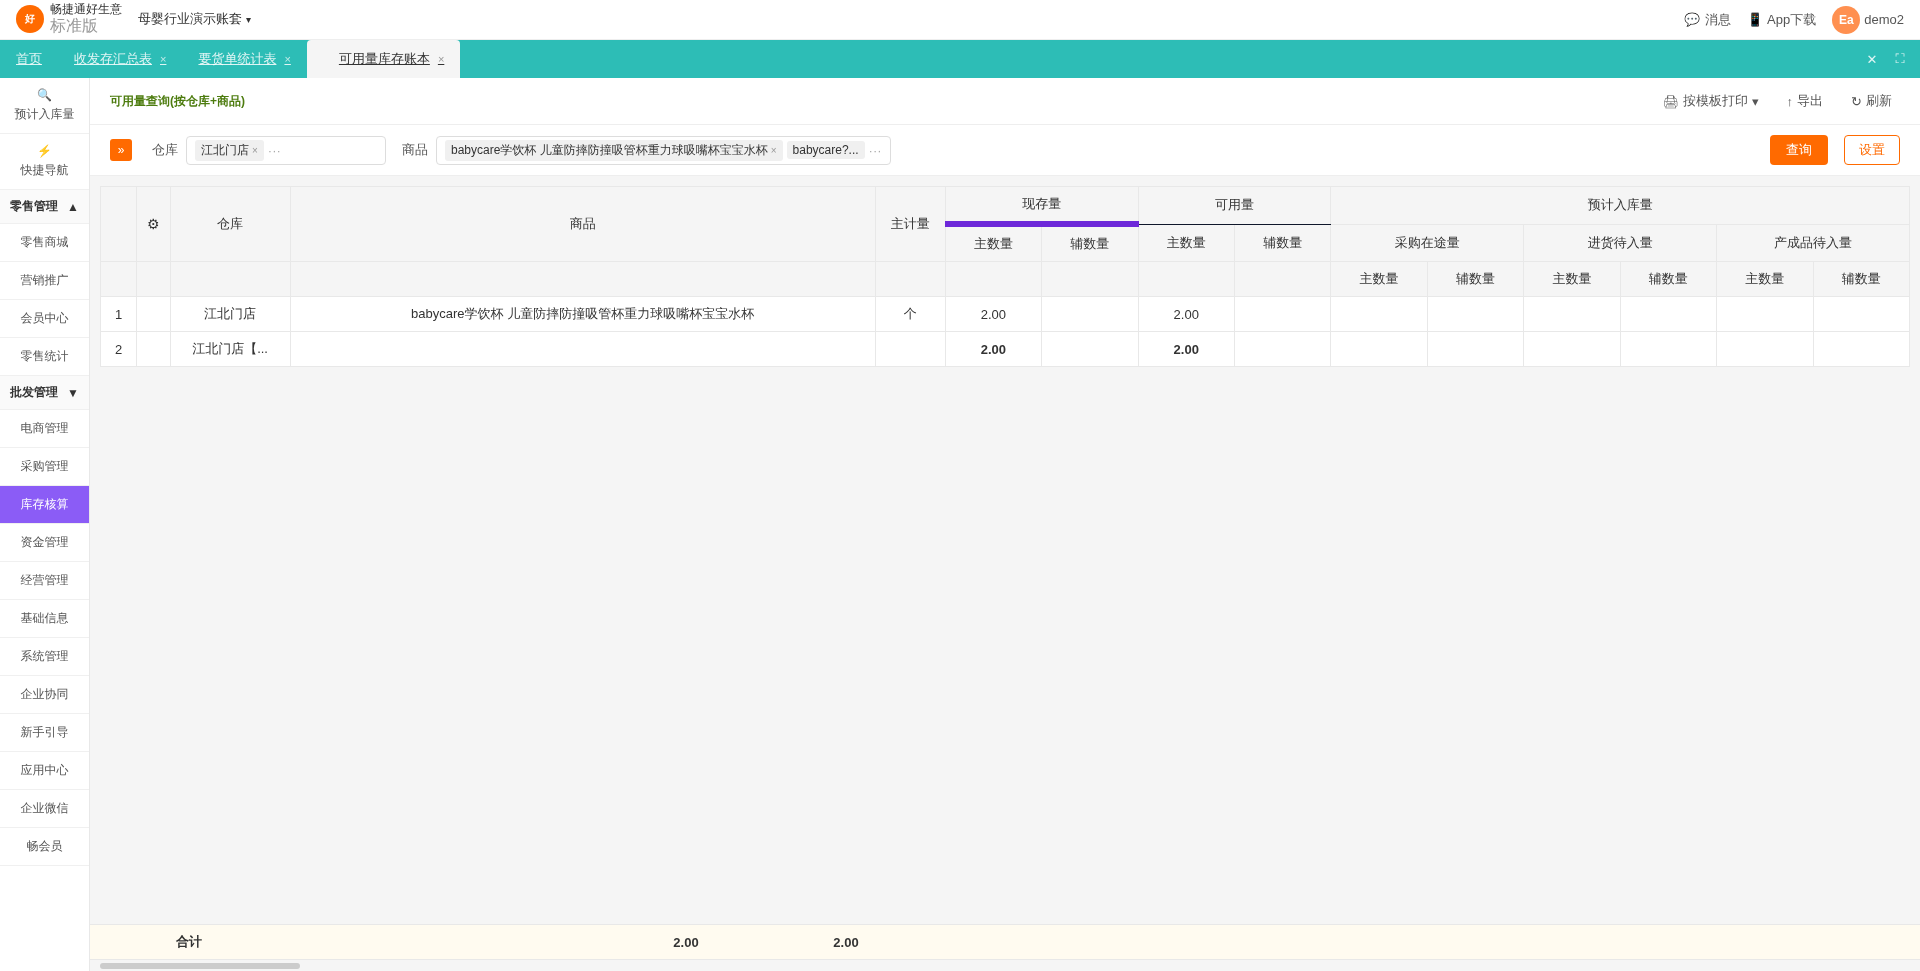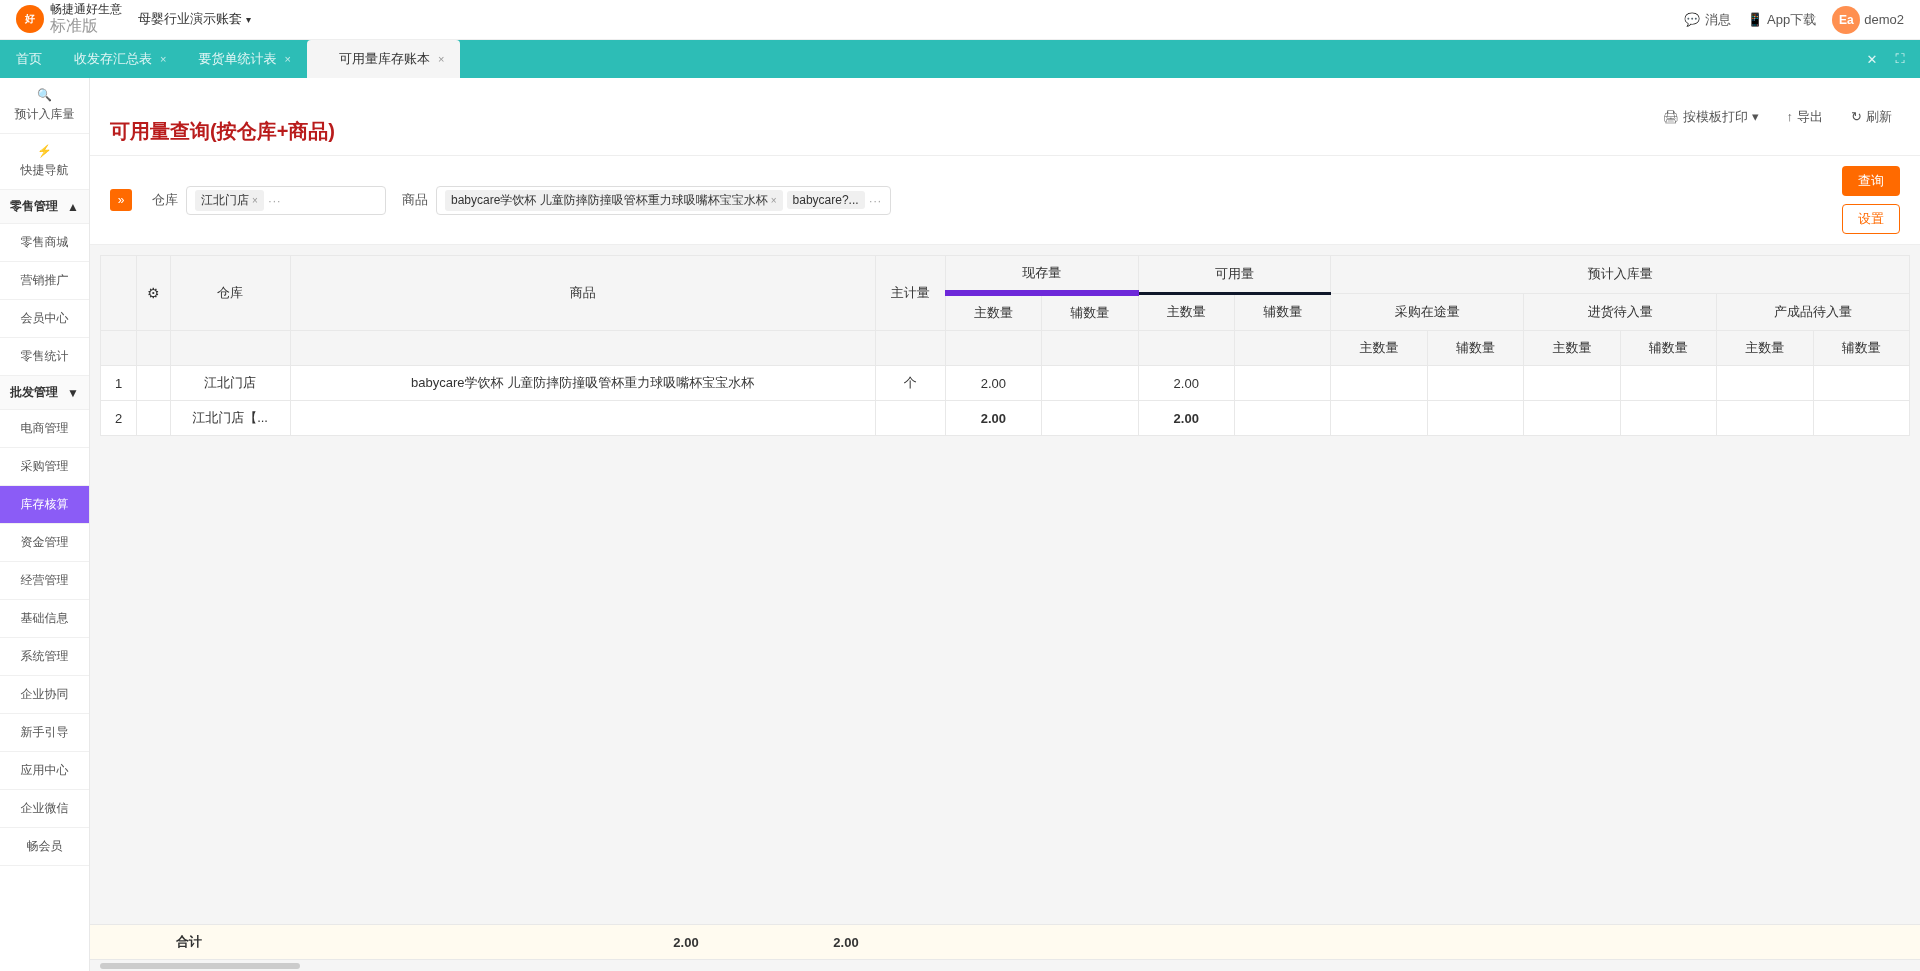--- a/index.html
+++ b/index.html
@@ -85,20 +85,21 @@
       height: 38px;
       display: flex;
       align-items: center;
       padding: 0 16px;
       cursor: pointer;
       font-size: 13px;
       color: rgba(255,255,255,0.85);
       position: relative;
       gap: 6px;
       white-space: nowrap;
+      text-decoration: underline;
     }
     .tab-item.active {
       background: #f5f5f5;
       color: #333;
       border-radius: 4px 4px 0 0;
       padding-left: 32px;
     }
     .tab-close {
       font-size: 11px;
       color: rgba(255,255,255,0.7);
@@ -173,24 +174,23 @@
     
     .page-header {
       background: #fff;
       padding: 10px 20px;
       display: flex;
       align-items: center;
       justify-content: space-between;
       border-bottom: 1px solid #eee;
     }
     .page-title {
-      font-size: 20px;
+      font-size: 12px;
       font-weight: bold;
-      color: #b91c1c;
-      margin-top: 30px;
+      color: #4d7c0f;
     }
     .page-header-actions {
       display: flex;
       align-items: center;
       gap: 12px;
     }
     .action-btn {
       display: flex;
       align-items: center;
       gap: 4px;
@@ -493,39 +493,39 @@
               <span>babycare学饮杯 儿童防摔防撞吸管杯重力球吸嘴杯宝宝水杯</span>
               <span class="filter-tag-close">×</span>
             </div>
             <div class="filter-tag">
               <span>babycare?...</span>
             </div>
             <span class="filter-ellipsis">···</span>
           </div>
         </div>
       </div>
-      <div style="display:flex; flex-direction:column; gap:8px;margin-left:11px;">
+      <div style="display:flex; flex-direction:row; gap:16px;margin-left:11px;">
         <button class="btn-orange">查询</button>
         <button class="btn-setting">设置</button>
       </div>
     </div>
 
     <div class="table-section">
       <table class="data-table">
         <thead>
           <tr>
             <th rowspan="2" style="width:36px;"></th>
             <th rowspan="2" style="width:30px;">
               <span class="settings-gear">⚙</span>
             </th>
             <th rowspan="2" style="width:120px;">仓库</th>
             <th rowspan="2" style="min-width:280px;">商品</th>
             <th rowspan="2" style="width:70px;">主计量</th>
             <th colspan="2" class="th-group" style="border-bottom:6px solid #6d28d9;">现存量</th>
-            <th colspan="2" class="th-group" style="border-bottom:3px solid #0f172a;">可用量</th>
+            <th colspan="2" class="th-group" style="border-bottom:1px solid #0f172a;">可用量</th>
             <th colspan="6" class="th-group" style="border-bottom:1px solid #e8e8e8;">预计入库量</th>
           </tr>
           <tr>
             <th>主数量</th>
             <th>辅数量</th>
             <th>主数量</th>
             <th>辅数量</th>
             <th colspan="2">采购在途量</th>
             <th colspan="2">进货待入量</th>
             <th colspan="2">产成品待入量</th>

